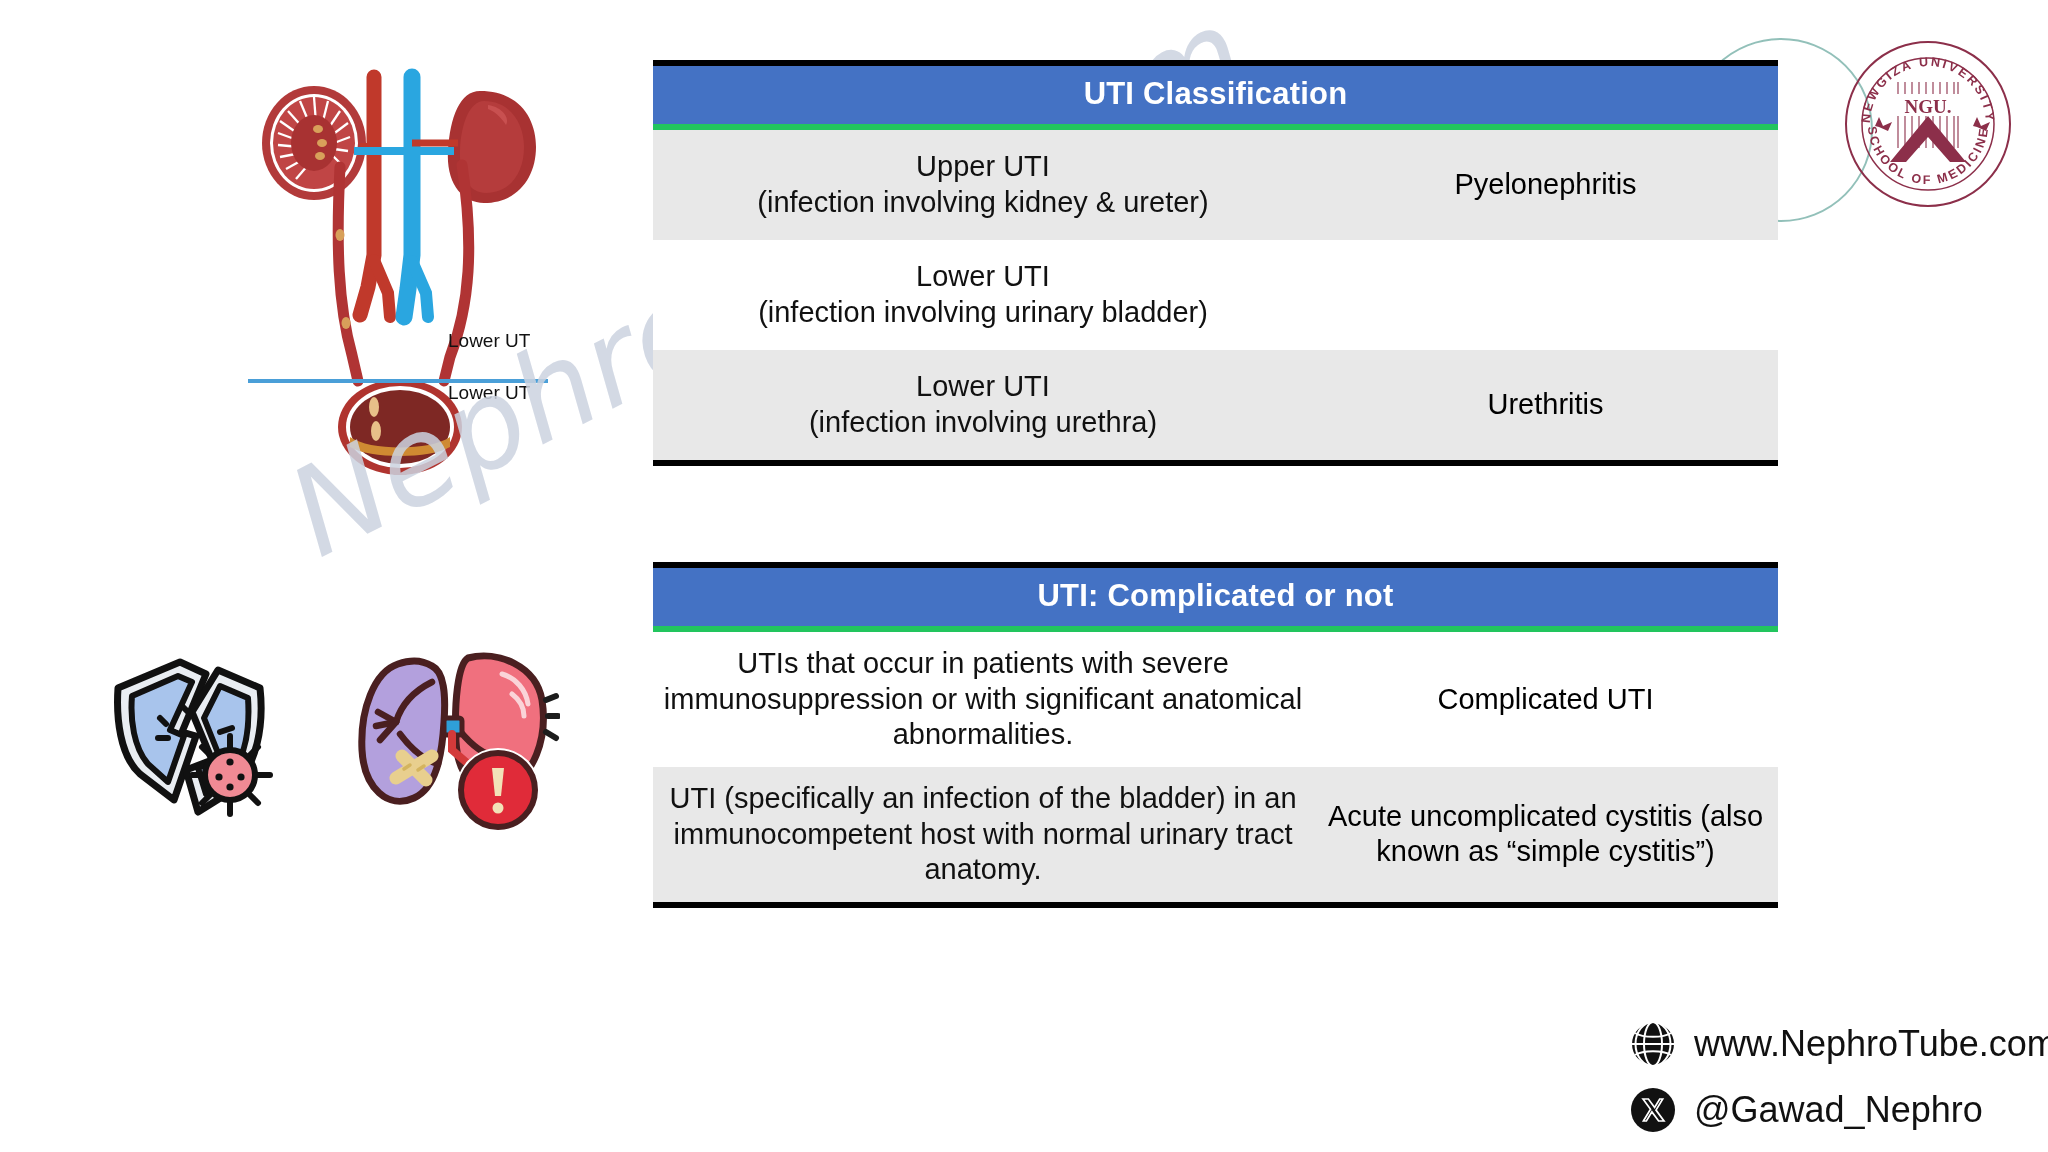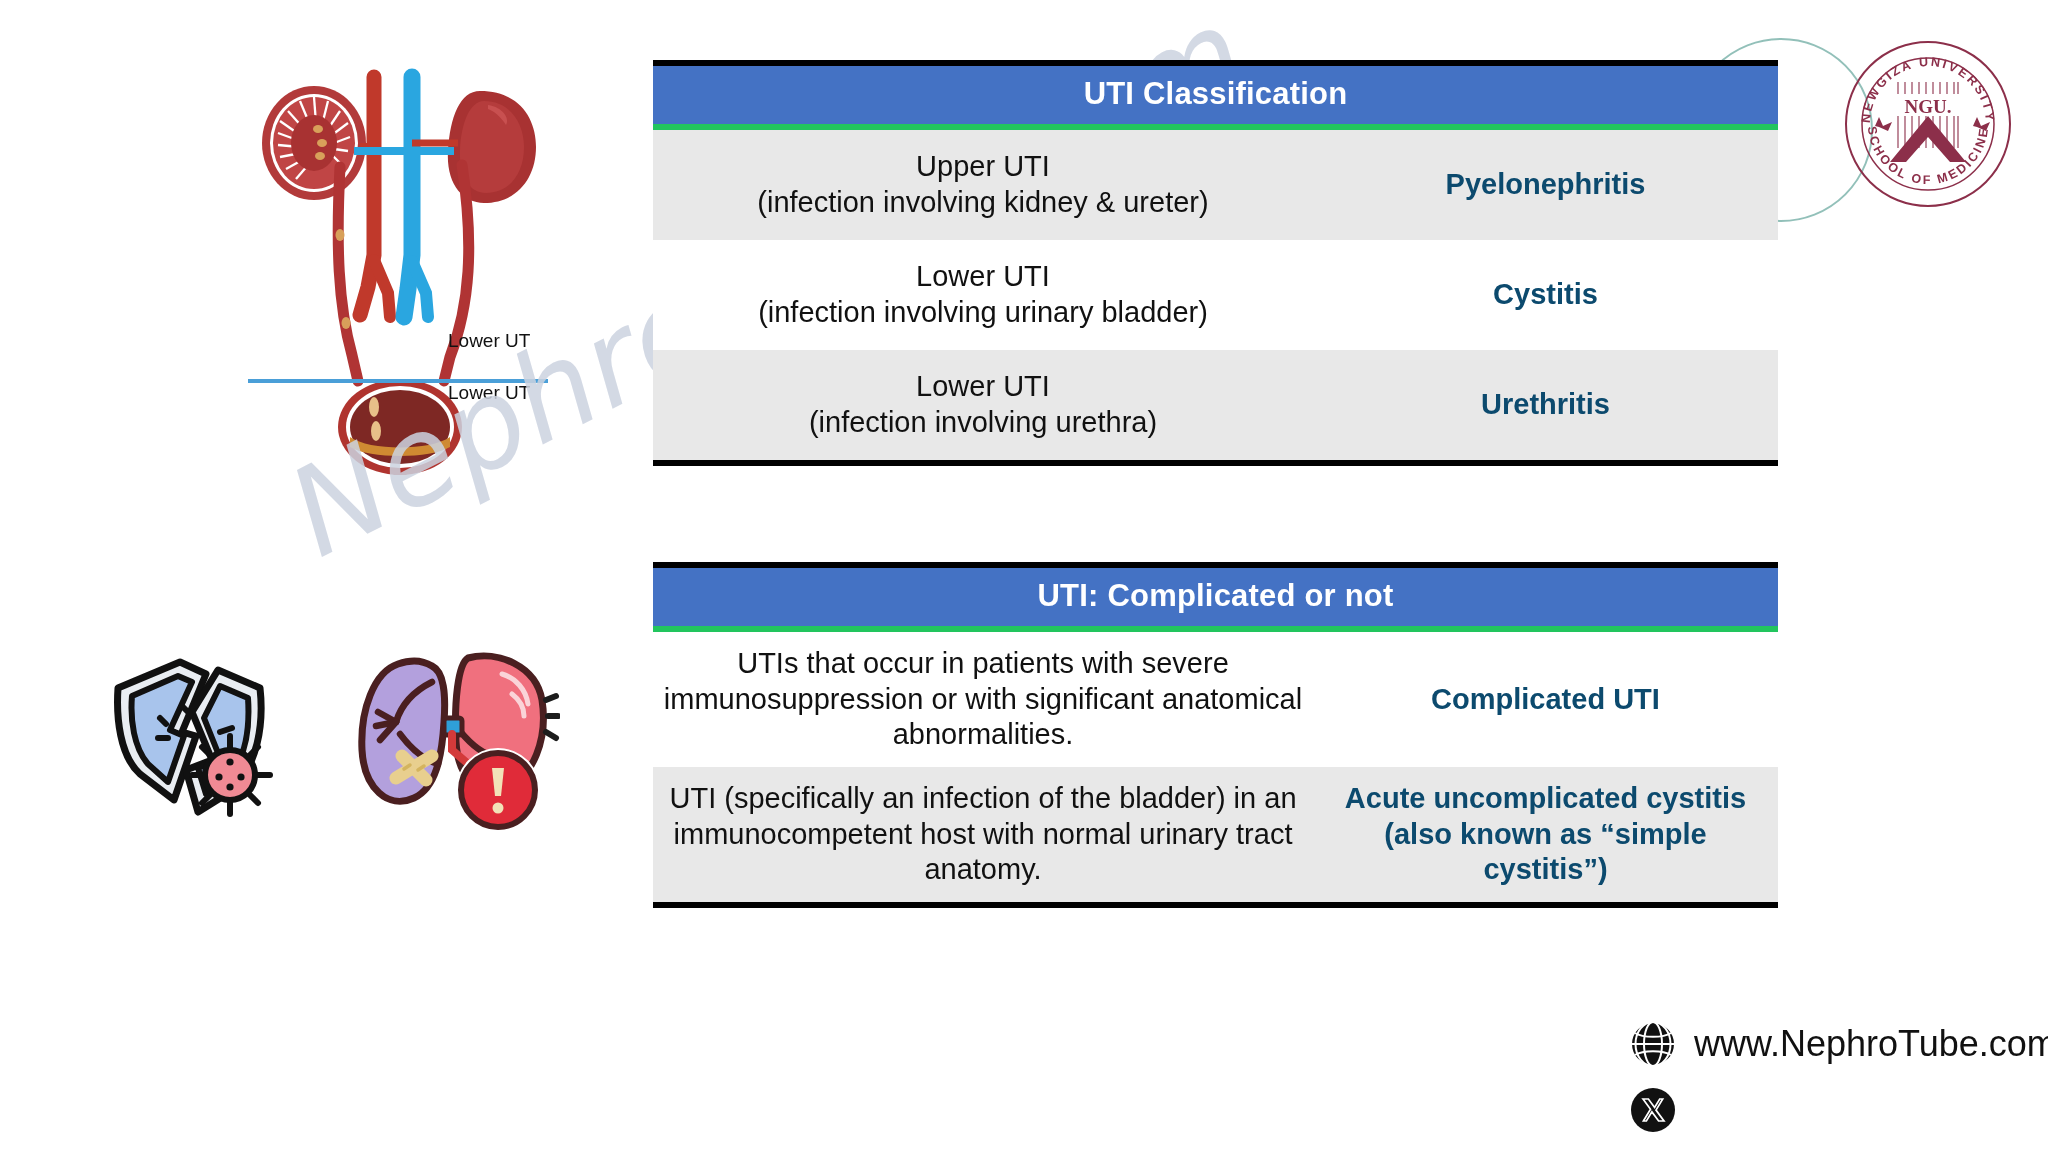--- a/index.html
+++ b/index.html
@@ -110,22 +110,22 @@
     text-align: center;
     font-size: 29px;
     color: #111;
     line-height: 1.23;
     padding: 14px 6px;
   }
   .cell-term {
     flex: 1;
     text-align: center;
     font-size: 29px;
-    font-weight: bold;
-    color: #0c4a6e;
+    font-weight: normal;
+    color: #000000;
     line-height: 1.23;
     padding: 14px 10px;
   }
   .tbl-1 .row { min-height: 110px; }
   .tbl-2 .row { min-height: 120px; }
 
   
   .footer { position: absolute; left: 1630px; top: 1020px; }
   .footer-row {
     display: flex;
@@ -337,21 +337,20 @@
 
   <div class="tbl tbl-1">
     <div class="tbl-header">UTI Classification</div>
     <div class="tbl-body">
       <div class="row shaded">
         <div class="cell-desc">Upper UTI<br>(infection involving kidney &amp; ureter)</div>
         <div class="cell-term">Pyelonephritis</div>
       </div>
       <div class="row">
         <div class="cell-desc">Lower UTI<br>(infection involving urinary bladder)</div>
-        <div class="cell-term">Cystitis</div>
       </div>
       <div class="row shaded">
         <div class="cell-desc">Lower UTI<br>(infection involving urethra)</div>
         <div class="cell-term">Urethritis</div>
       </div>
     </div>
   </div>
 
   <div class="tbl tbl-2">
     <div class="tbl-header">UTI: Complicated or not</div>
@@ -385,16 +384,17 @@
       <span class="footer-text">www.NephroTube.com</span>
     </div>
     <div class="footer-row">
       <span class="footer-icon">
         <svg viewBox="0 0 46 46" width="46" height="46">
           <circle cx="23" cy="23" r="22" fill="#111"></circle>
           <path d="M13,12 L20.5,22.2 L13.4,34 L16.4,34 L21.9,24.9 L28.6,34 L34,34
                    L26,23.1 L32.7,12 L29.7,12 L24.6,20.4 L18.4,12 Z" fill="none" stroke="#fff" stroke-width="1.7"></path>
         </svg>
       </span>
+      <span class="footer-text">@Gawad_Nephro</span>
     </div>
   </div>
 
 </div>
 
 </body></html>

